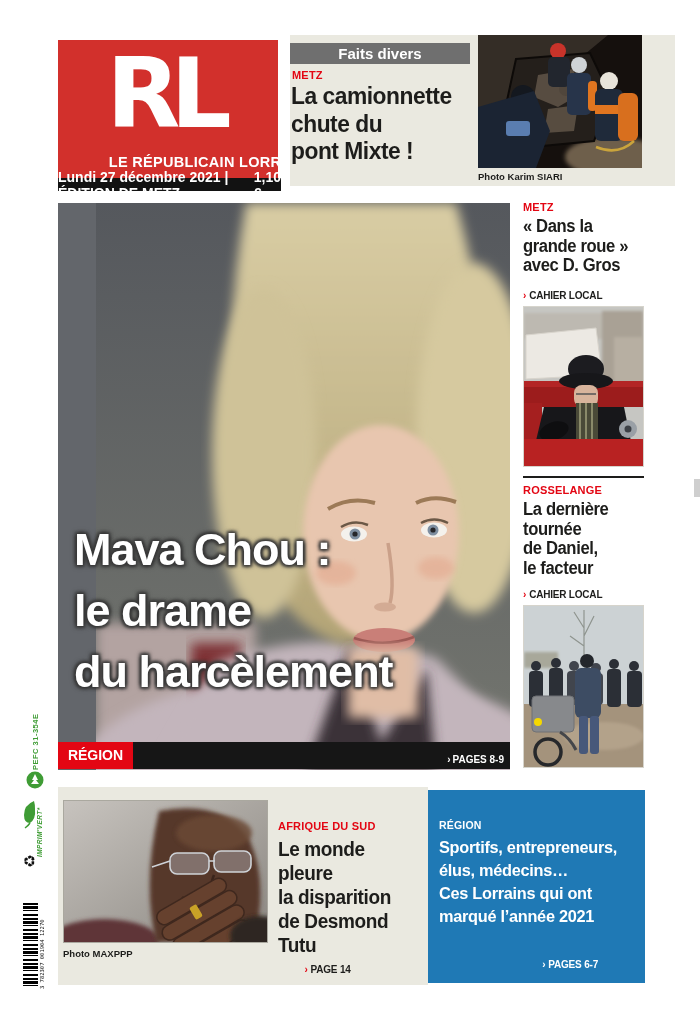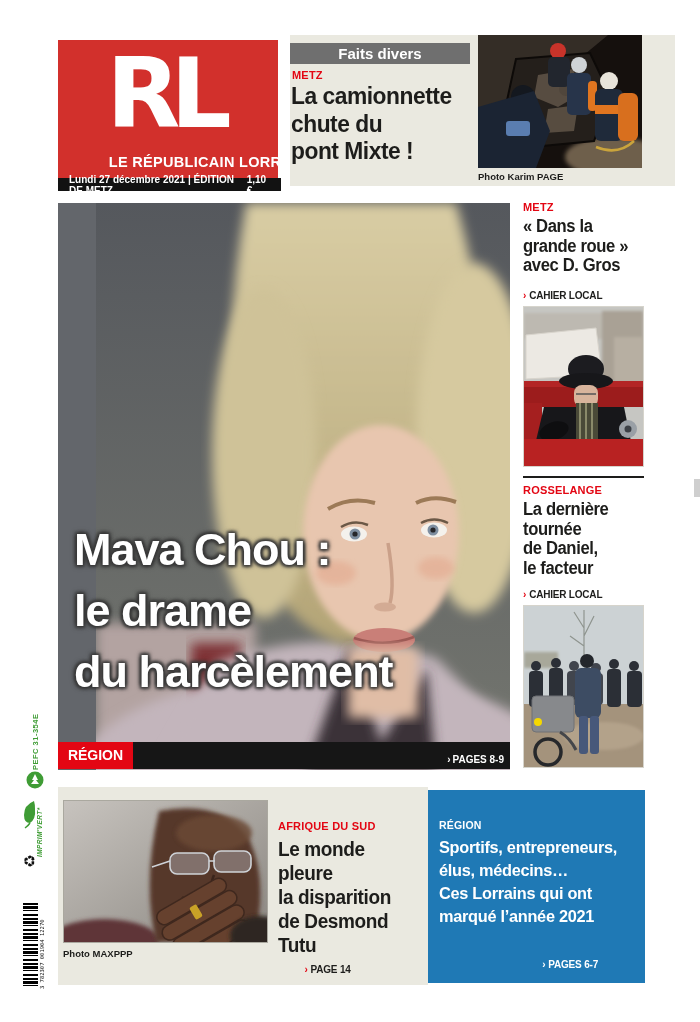--- a/index.html
+++ b/index.html
@@ -23,22 +23,22 @@
                  font-family:"DejaVu Sans Mono", monospace; }
 
   
   .logo-box { left:58px; top:40px; width:220px; height:151px; background:#d2302c; }
   .rl { position:absolute; left:0; top:-4px; width:100%; height:116px; line-height:116px;
         text-align:center; color:#fff; font-family:"DejaVu Sans", sans-serif;
         font-weight:bold; font-size:96px; letter-spacing:-10px; padding-right:8px; }
   .paper-name { position:absolute; left:0; bottom:21px; width:100%; text-align:center;
         color:#fff; font-weight:bold; font-size:14.5px; letter-spacing:.3px;margin-left:40px; }
   .date-bar { position:absolute; left:0; bottom:0; width:223px; height:13px;
-        background:#121212; color:#fff; font-size:10px; font-weight:bold;
-        display:flex; align-items:center; padding:0 11px; }
+        background:#121212; color:#fff; font-size:14px; font-weight:bold;
+        display:flex; align-items:center; padding:0 0; }
   .date-bar .price { margin-left:auto; }
 
   
   .cream-top { left:290px; top:35px; width:385px; height:151px; background:#eae9e0; }
   .banner { position:absolute; left:0; top:8px; width:180px; height:21px; background:#6f6f6f;
         color:#fff; font-weight:bold; font-size:15px; text-align:center; line-height:21px; }
   .kicker { color:#e30613; font-weight:bold; font-size:11px; letter-spacing:.2px; }
   .fd-kicker { position:absolute; left:2px; top:34px; }
   .fd-headline { position:absolute; left:1px; top:47px; width:200px; font-weight:bold;
         font-size:24px; line-height:27.5px; letter-spacing:-.5px;
@@ -152,21 +152,21 @@
       <circle cx="131" cy="46" r="9" fill="#e8e4da"></circle>
       <rect x="117" y="54" width="28" height="52" rx="6" fill="#1f2a3a"></rect>
       <rect x="117" y="70" width="28" height="9" fill="#e0751f"></rect>
       <rect x="140" y="58" width="20" height="48" rx="6" fill="#d86f1e"></rect>
       <path d="M118 112 q22 9 38 -6" stroke="#caa43c" stroke-width="2.5" fill="none"></path>
       <circle cx="45" cy="62" r="12" fill="#14181f"></circle>
       <polygon points="0,72 56,56 72,96 58,133 0,133" fill="#1b2433"></polygon>
       <rect x="28" y="86" width="24" height="15" rx="3" fill="#5a7db0"></rect>
     </svg>
   </div>
-  <div class="credit fd-credit">Photo Karim PAGE</div>
+  <div class="credit fd-credit">Photo Karim SIARI</div>
 </div>
 
 <div class="abs kicker" style="left:523px;top:201px">METZ</div>
 <div class="abs rc-headline" style="left:523px;top:217px">
   <div>« Dans la</div>
   <div>grande roue »</div>
   <div>avec D. Gros</div>
 </div>
 <div class="abs ref" style="left:523px;top:290px">
   <span class="chev">›</span><span>CAHIER LOCAL</span>

